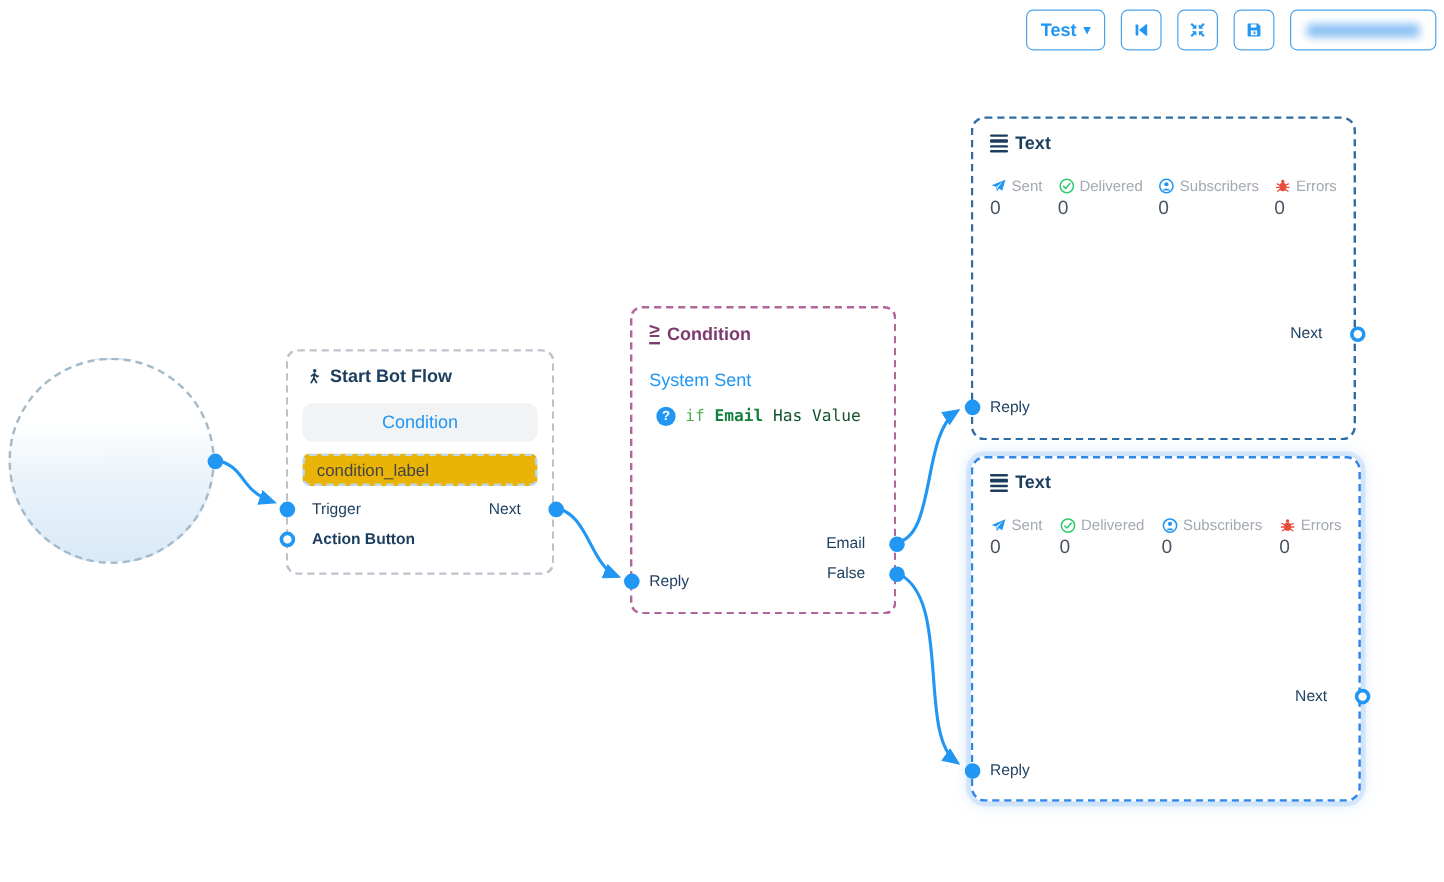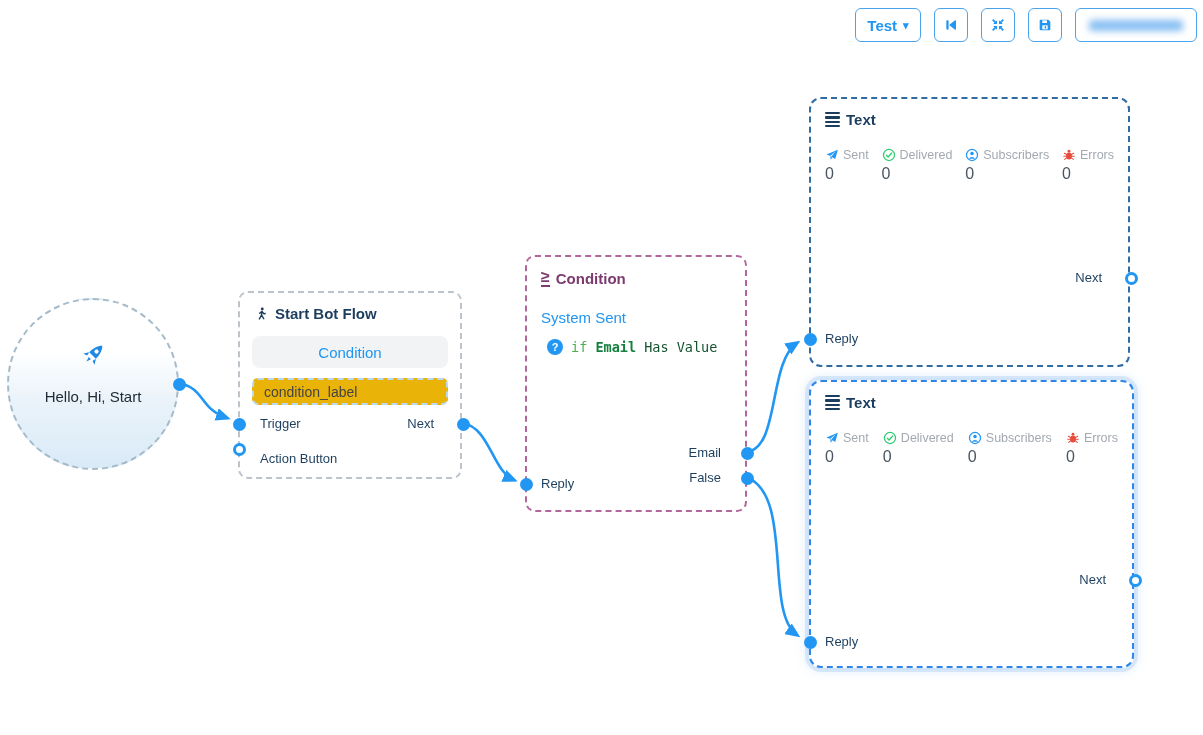--- a/index.html
+++ b/index.html
@@ -119,54 +119,40 @@
             <rect x="8" y="5" width="7" height="4" fill="#fff"></rect>
           </svg>
       </span>
     </button>
     <button class="tbtn wide">
       <span class="blurblob"></span>
     </button>
   </div>
 
   <div class="circle-node">
-    <div class="circle-inner">
-      <span class="sicon">
-        <svg width="30" height="30" viewBox="0 0 24 24">
-            <g transform="rotate(45 12 12)" fill="#1e88e5">
-              <path d="M12 1.5c2.6 2.4 3.7 6.6 3.7 11H8.3c0-4.4 1.1-8.6 3.7-11z"></path>
-              <circle cx="12" cy="8" r="1.7" fill="#fff"></circle>
-              <path d="M8.3 12.5 5.6 16.6l3.3-1z"></path>
-              <path d="M15.7 12.5l2.7 4.1-3.3-1z"></path>
-              <path d="M10.7 15.6 12 19.4l1.3-3.8z"></path>
-            </g>
-          </svg>
-      </span>
-      <span class="circle-label">Hello, Hi, Start</span>
-    </div>
     <span class="dot" style="left:164px; top:78px;"></span>
   </div>
 
   <div class="node node-startflow">
     <div class="ntitle">
       <span class="sicon">
         <svg width="15" height="16" viewBox="0 0 24 24">
             <circle cx="13.2" cy="3.8" r="2.3" fill="#1c3e5e"></circle>
             <path d="M13 7.5 L12 13.8 M13 7.8 L9 10.8 M13 8.2 L16.2 11.8 L18 11 M12 13.8 L8.6 19.8 M12.2 13.8 L15.6 19.6" stroke="#1c3e5e" stroke-width="2.3" fill="none" stroke-linecap="round"></path>
           </svg>
       </span>
       <span>Start Bot Flow</span>
     </div>
     <button class="graybtn">Condition</button>
     <input class="dashed-input" value="condition_label" style="">
     <span class="portlabel" style="left:20px; top:123px;">Trigger</span>
     <span class="dot" style="left:-7px; top:125px;"></span>
     <span class="portlabel" style="right:26px; top:123px;">Next</span>
     <span class="dot" style="left:217px; top:125px;"></span>
-    <span class="portlabel" style="left:20px; top:158px;">Action Button</span>
+    <span class="portlabel" style="left:20px; top:148px;font-weight:bold;">Action Button</span>
     <span class="ring" style="left:-7px; top:150px;"></span>
   </div>
 
   <div class="node node-condition">
     <div class="ntitle">
       <span class="gte">≥</span>
       <span>Condition</span>
     </div>
     <div class="sysfield">System Sent</div>
     <div class="rulerow">

